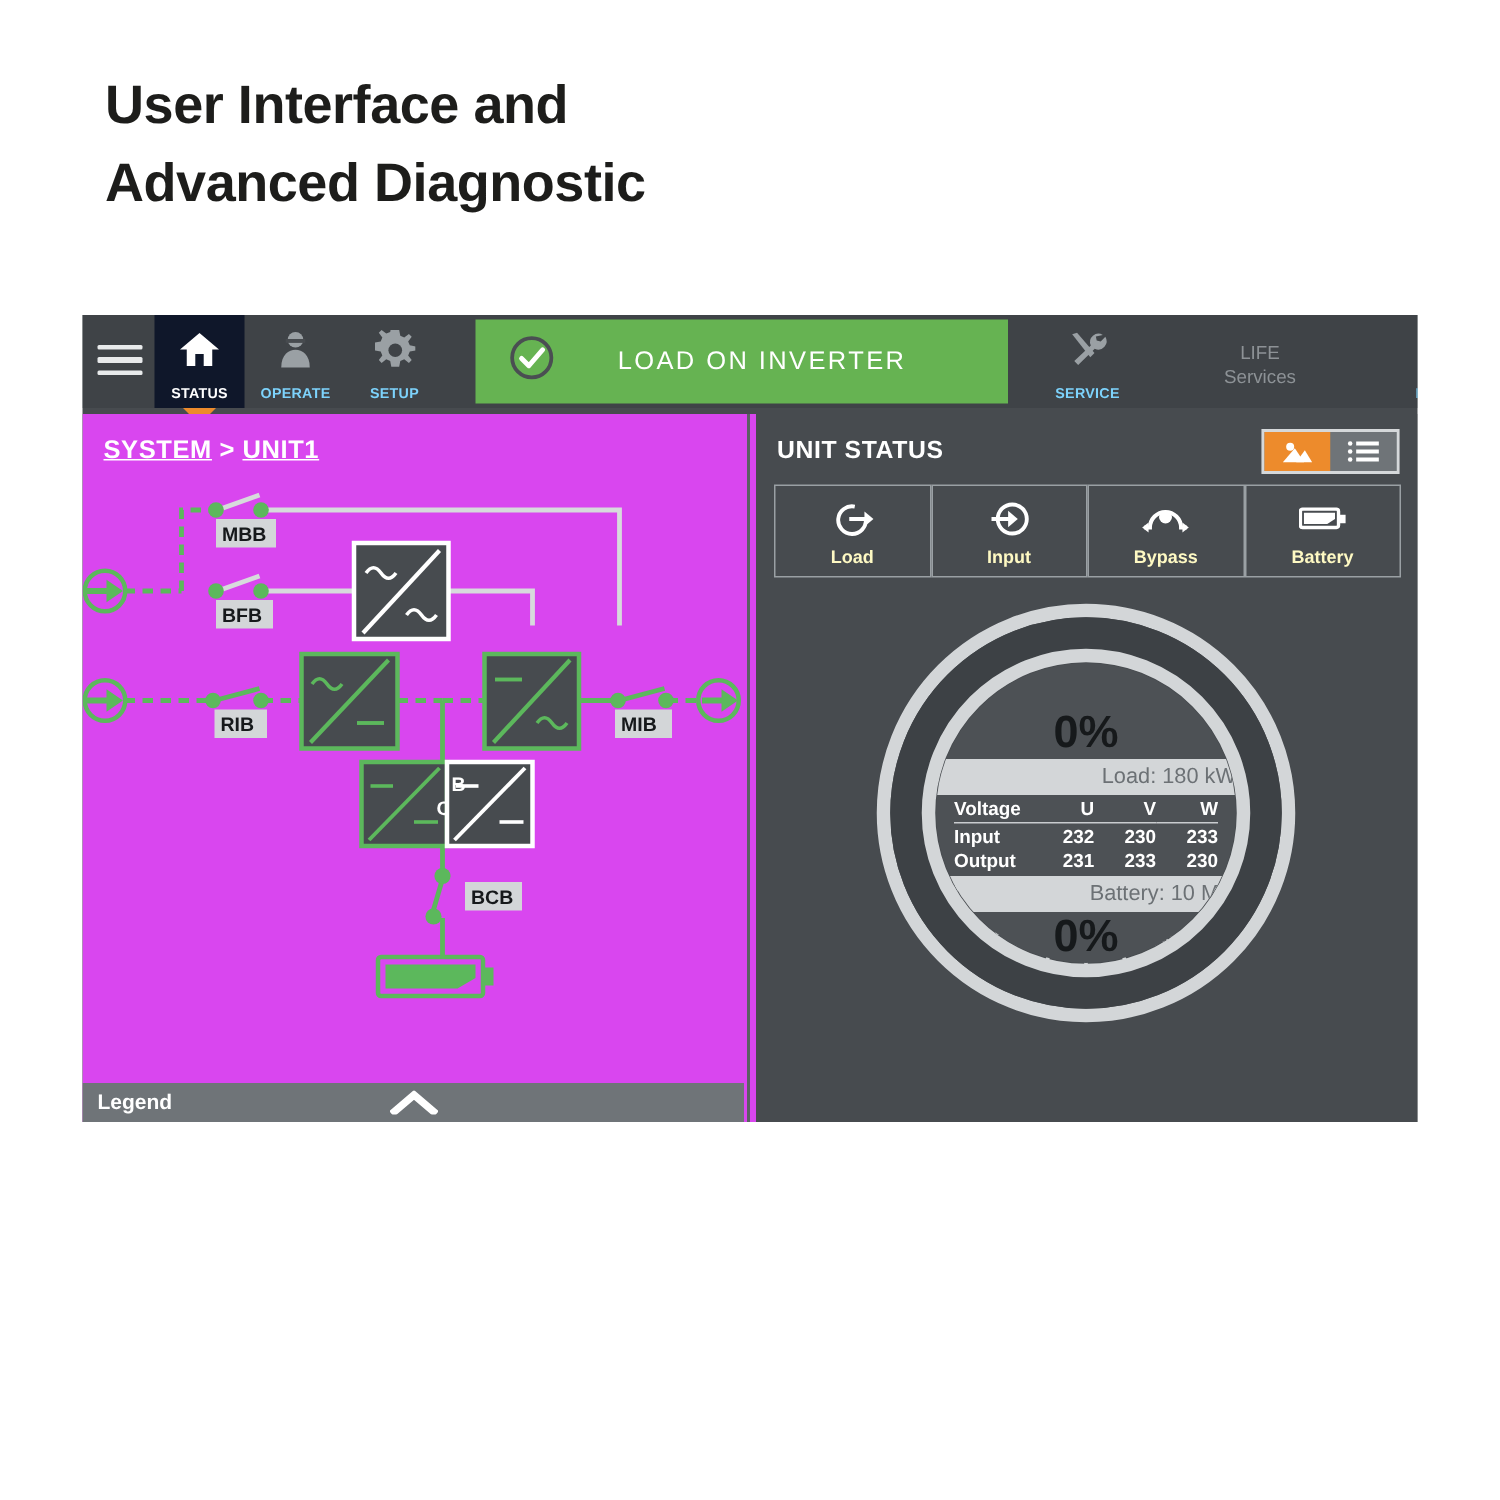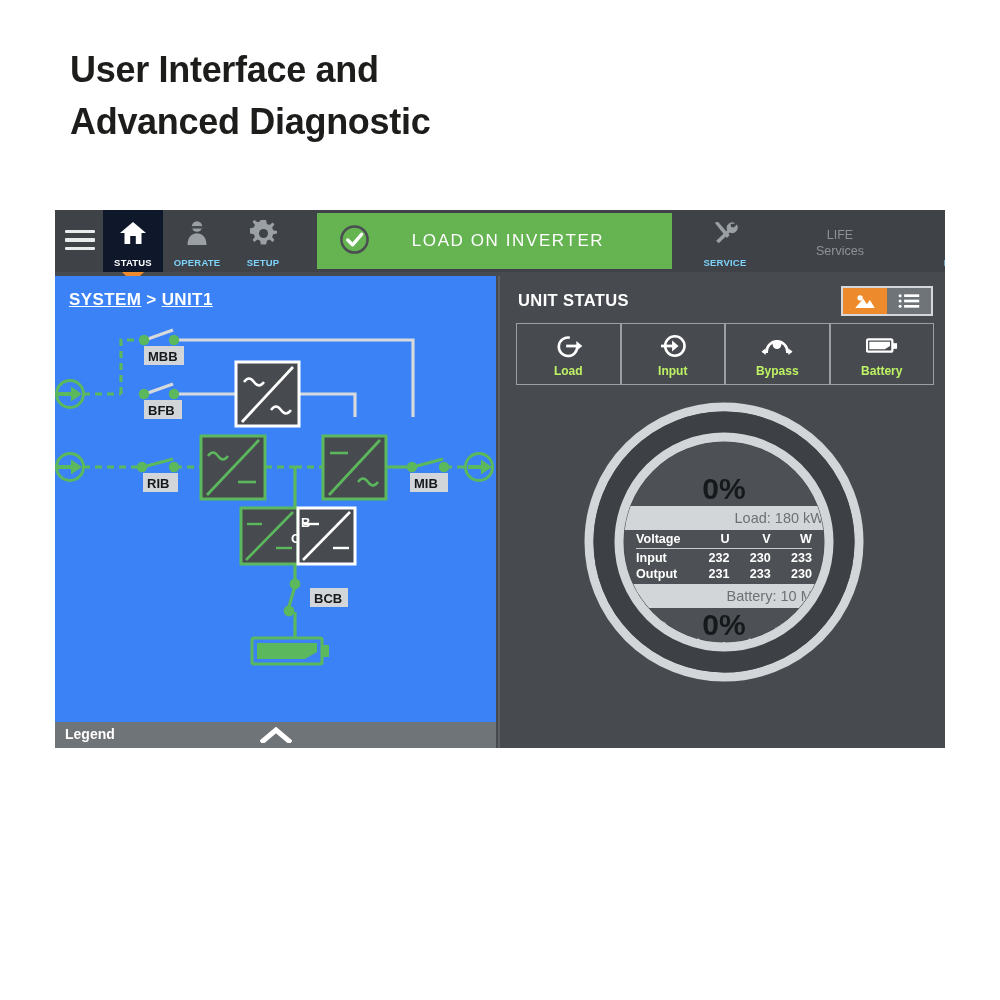--- a/index.html
+++ b/index.html
@@ -138,21 +138,22 @@
     letter-spacing: 1.6px;
     padding-right: 26px;
   }
 
   
   .pane-left {
     position: absolute;
     left: 0; top: 66px;
     width: 441px;
     height: 472px;
-    background: #3b82f6;
+    background: #d946ef;
+    padding-left: 14px;
   }
   .pane-right {
     position: absolute;
     left: 449px; top: 66px;
     width: 441px;
     height: 472px;
     background: #474b4f;
   }
   .pane-divider {
     position: absolute;
@@ -203,21 +204,21 @@
   .tab-row {
     position: absolute;
     left: 12px; top: 47px;
     width: 418px; height: 60px;
     display: flex;
     justify-content: space-between;
   }
   .tab-btn {
     width: 98px; height: 60px;
     border: 1px solid #9aa0a4;
-    color: #bef264;
+    color: #fef9c3;
     position: relative;
     padding-left: 24px;
   }
   .tab-btn .tb-ico {
     position: absolute;
     top: 9px; left: 0; right: 0;
     height: 26px;
     display: flex;
     align-items: center;
     justify-content: center;

